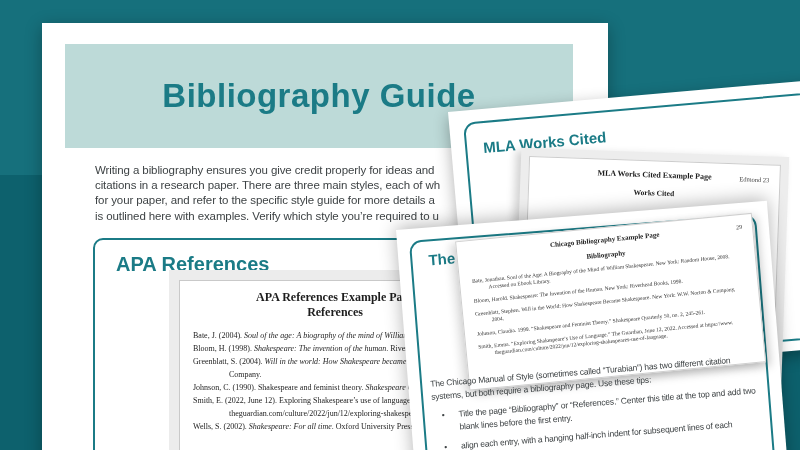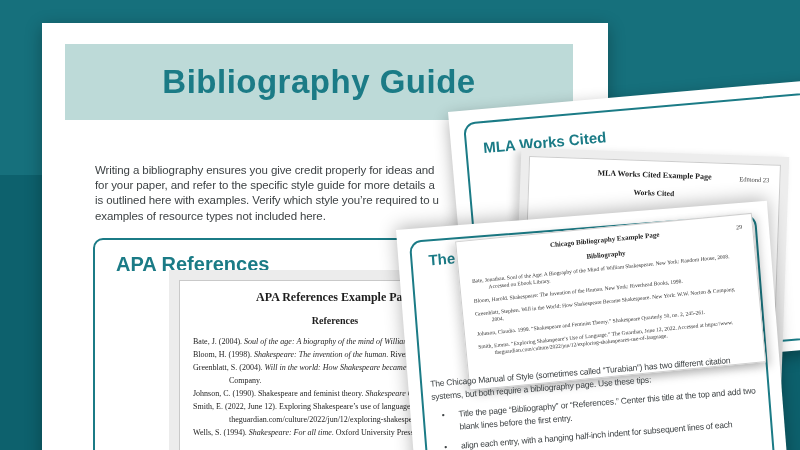--- a/index.html
+++ b/index.html
@@ -7,41 +7,41 @@
     position:relative;width:800px;height:450px;overflow:hidden;
     font-family:"Liberation Sans",sans-serif;
     background:linear-gradient(180deg,#16707c 0,#16707c 175px,#0d616d 175px);
   }
   
   .main-page{
     position:absolute;left:42px;top:23px;width:566px;height:480px;
     background:#fff;box-shadow:0 4px 16px rgba(0,0,0,.30);z-index:1;
   }
   .title-block{
-    position:absolute;left:23px;top:21px;width:508px;height:76px;
+    position:absolute;left:23px;top:21px;width:508px;height:104px;
     background:#bddad8;display:flex;flex-direction:column;justify-content:center;
   }
   .title-line{
     text-align:center;color:#1b7b86;font-weight:bold;font-size:33px;line-height:40px;letter-spacing:.5px;
   }
   .intro{position:absolute;left:53px;top:140px;}
   .intro .line{white-space:nowrap;font-size:11.5px;line-height:15.2px;color:#3e4345;letter-spacing:-.1px;}
   
   .apa-card{
     position:absolute;left:51px;top:215px;width:505px;height:260px;
     border:2px solid #1b7b86;border-radius:10px;
   }
   .apa-heading{margin:13px 0 0 21px;color:#1b7b86;font-weight:bold;font-size:20px;}
   .apa-ex-outer{position:absolute;left:74px;top:30px;width:430px;height:225px;background:#ececec;}
   .apa-ex{
     position:absolute;left:10px;top:10px;width:310px;height:230px;background:#fff;
     border:1px solid #c9c9c9;font-family:"Liberation Serif",serif;color:#1d1d1d;
   }
   .ex-title{ text-align:center;font-weight:bold;font-size:12px;margin-top:9px;}
-  .ex-sub{ text-align:center;font-weight:bold;font-size:10px;margin-top:10px;}
+  .ex-sub{ text-align:center;font-weight:bold;font-size:12px;}
   .apa-cites{margin:9px 0 0 13px;font-size:8px;line-height:13px;}
   .apa-cites div{white-space:nowrap;}
   .apa-cites .hang{padding-left:36px;}
   .it{font-style:italic;}
   
   .mla-sheet{
     position:absolute;left:448px;top:112px;width:420px;height:268px;background:#fff;
     transform:rotate(-5deg);transform-origin:0 0;box-shadow:0 5px 16px rgba(0,0,0,.32);z-index:2;
   }
   .mla-border{position:absolute;left:14px;top:12px;right:10px;bottom:10px;border:2px solid #1b7b86;border-radius:12px;}
@@ -89,40 +89,40 @@
 <body>
 
 <div class="stage">
 
   <div class="main-page">
     <div class="title-block">
       <div class="title-line">Bibliography Guide</div>
     </div>
     <div class="intro">
         <div class="line">Writing a bibliography ensures you give credit properly for ideas and</div>
+        <div class="line">citations in a research paper. There are three main styles, each of wh</div>
         <div class="line">for your paper, and refer to the specific style guide for more details a</div>
         <div class="line">is outlined here with examples. Verify which style you’re required to u</div>
-        <div class="line">examples of resource types not included here.</div>
       </div>
 
     <div class="apa-card">
       <div class="apa-heading">APA References</div>
       <div class="apa-ex-outer">
         <div class="apa-ex">
           <div class="ex-title">APA References Example Page</div>
           <div class="ex-sub">References</div>
           <div class="apa-cites">
               <div class="first"><span>Bate, J. (2004). </span><span class="it">Soul of the age: A biography of the mind of William Sh</span></div>
               <div class="first"><span>Bloom, H. (1998). </span><span class="it">Shakespeare: The invention of the human</span><span>. Riverhead</span></div>
               <div class="first"><span>Greenblatt, S. (2004). </span><span class="it">Will in the world: How Shakespeare became Shak</span></div>
               <div class="hang"><span>Company.</span></div>
               <div class="first"><span>Johnson, C. (1990). Shakespeare and feminist theory. </span><span class="it">Shakespeare Quart</span></div>
               <div class="first"><span>Smith, E. (2022, June 12). Exploring Shakespeare’s use of language. </span><span class="it">The</span></div>
               <div class="hang"><span>theguardian.com/culture/2022/jun/12/exploring-shakespeares-use-</span></div>
-              <div class="first"><span>Wells, S. (1994). </span><span class="it">Shakespeare: For all time</span><span>. Oxford University Press. [Kin</span></div>
+              <div class="first"><span>Wells, S. (2002). </span><span class="it">Shakespeare: For all time</span><span>. Oxford University Press. [Kin</span></div>
             </div>
         </div>
       </div>
     </div>
   </div>
 
   <div class="mla-sheet">
     <div class="mla-border"></div>
     <div class="mla-heading">MLA Works Cited</div>
     <div class="mla-ex">

